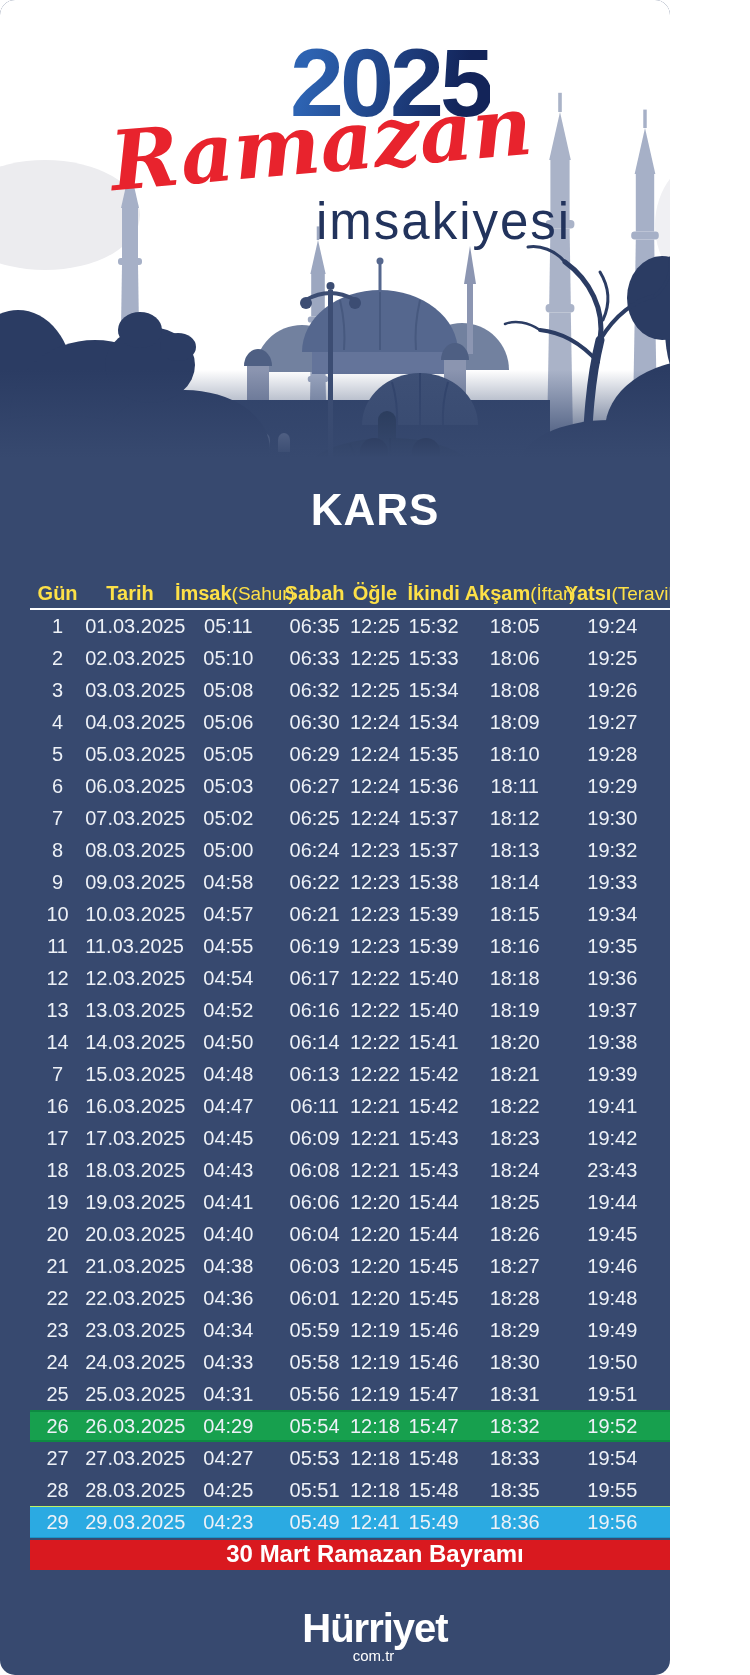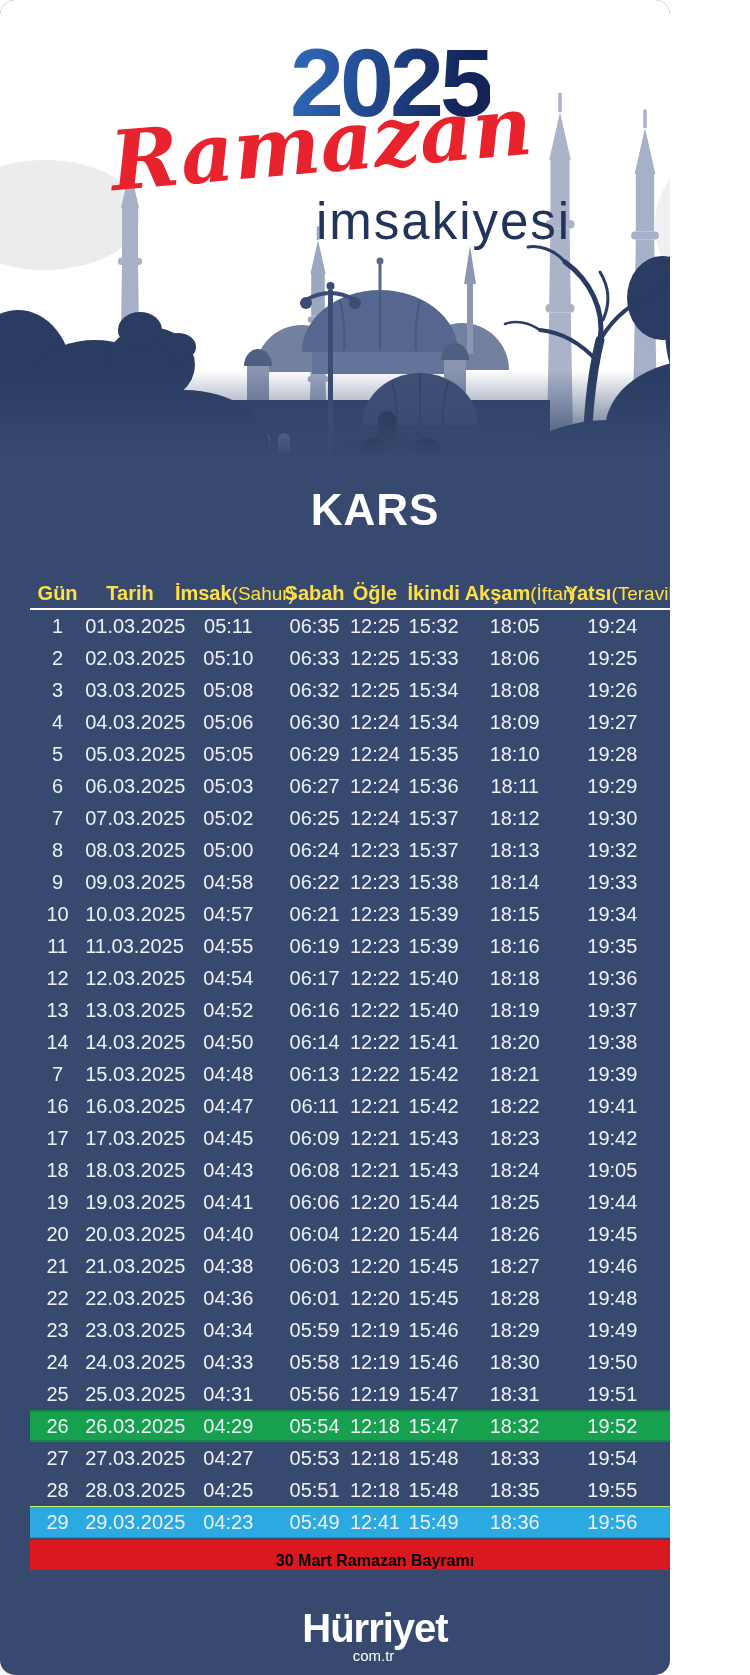--- a/index.html
+++ b/index.html
@@ -52,22 +52,22 @@
     background:var(--hl-green,#17a04e);
     border-top:2px solid #0e8a42; border-bottom:2px solid #0e8a42;
   }
   .row.hl-blue {
     background:var(--hl-blue,#2baae2);
     border-top:1px solid #bef264; border-bottom:1px solid #1b93c8;
   }
   .banner {
     margin:2px 30px 0; height:30px;
     background:var(--banner-red,#d9191f);
-    display:flex; align-items:flex-end; justify-content:center;
-    color:#000000; font-weight:bold; font-size:16px;
+    display:flex; align-items:flex-start; justify-content:center;
+    color:#ffffff; font-weight:bold; font-size:24px;
   }
   .footer { margin-top:38px; text-align:center; }
   .logo { display:inline-block; }
   .brand { font-size:40px; line-height:1; font-weight:bold; color:#ffffff; letter-spacing:-1px; }
   .domain { font-size:15px; color:#ffffff; text-align:center; margin-top:-1px; padding-right:3px; }
 </style>
 </head>
 <body>
 
 <div class="page">
@@ -367,21 +367,21 @@
     <div class="cell">19:42</div>
   </div>
           <div class="grid-row row">
     <div class="cell">18</div>
     <div class="cell">18.03.2025</div>
     <div class="cell">04:43</div>
     <div class="cell">06:08</div>
     <div class="cell">12:21</div>
     <div class="cell">15:43</div>
     <div class="cell">18:24</div>
-    <div class="cell">19:05</div>
+    <div class="cell">23:43</div>
   </div>
           <div class="grid-row row">
     <div class="cell">19</div>
     <div class="cell">19.03.2025</div>
     <div class="cell">04:41</div>
     <div class="cell">06:06</div>
     <div class="cell">12:20</div>
     <div class="cell">15:44</div>
     <div class="cell">18:25</div>
     <div class="cell">19:44</div>

